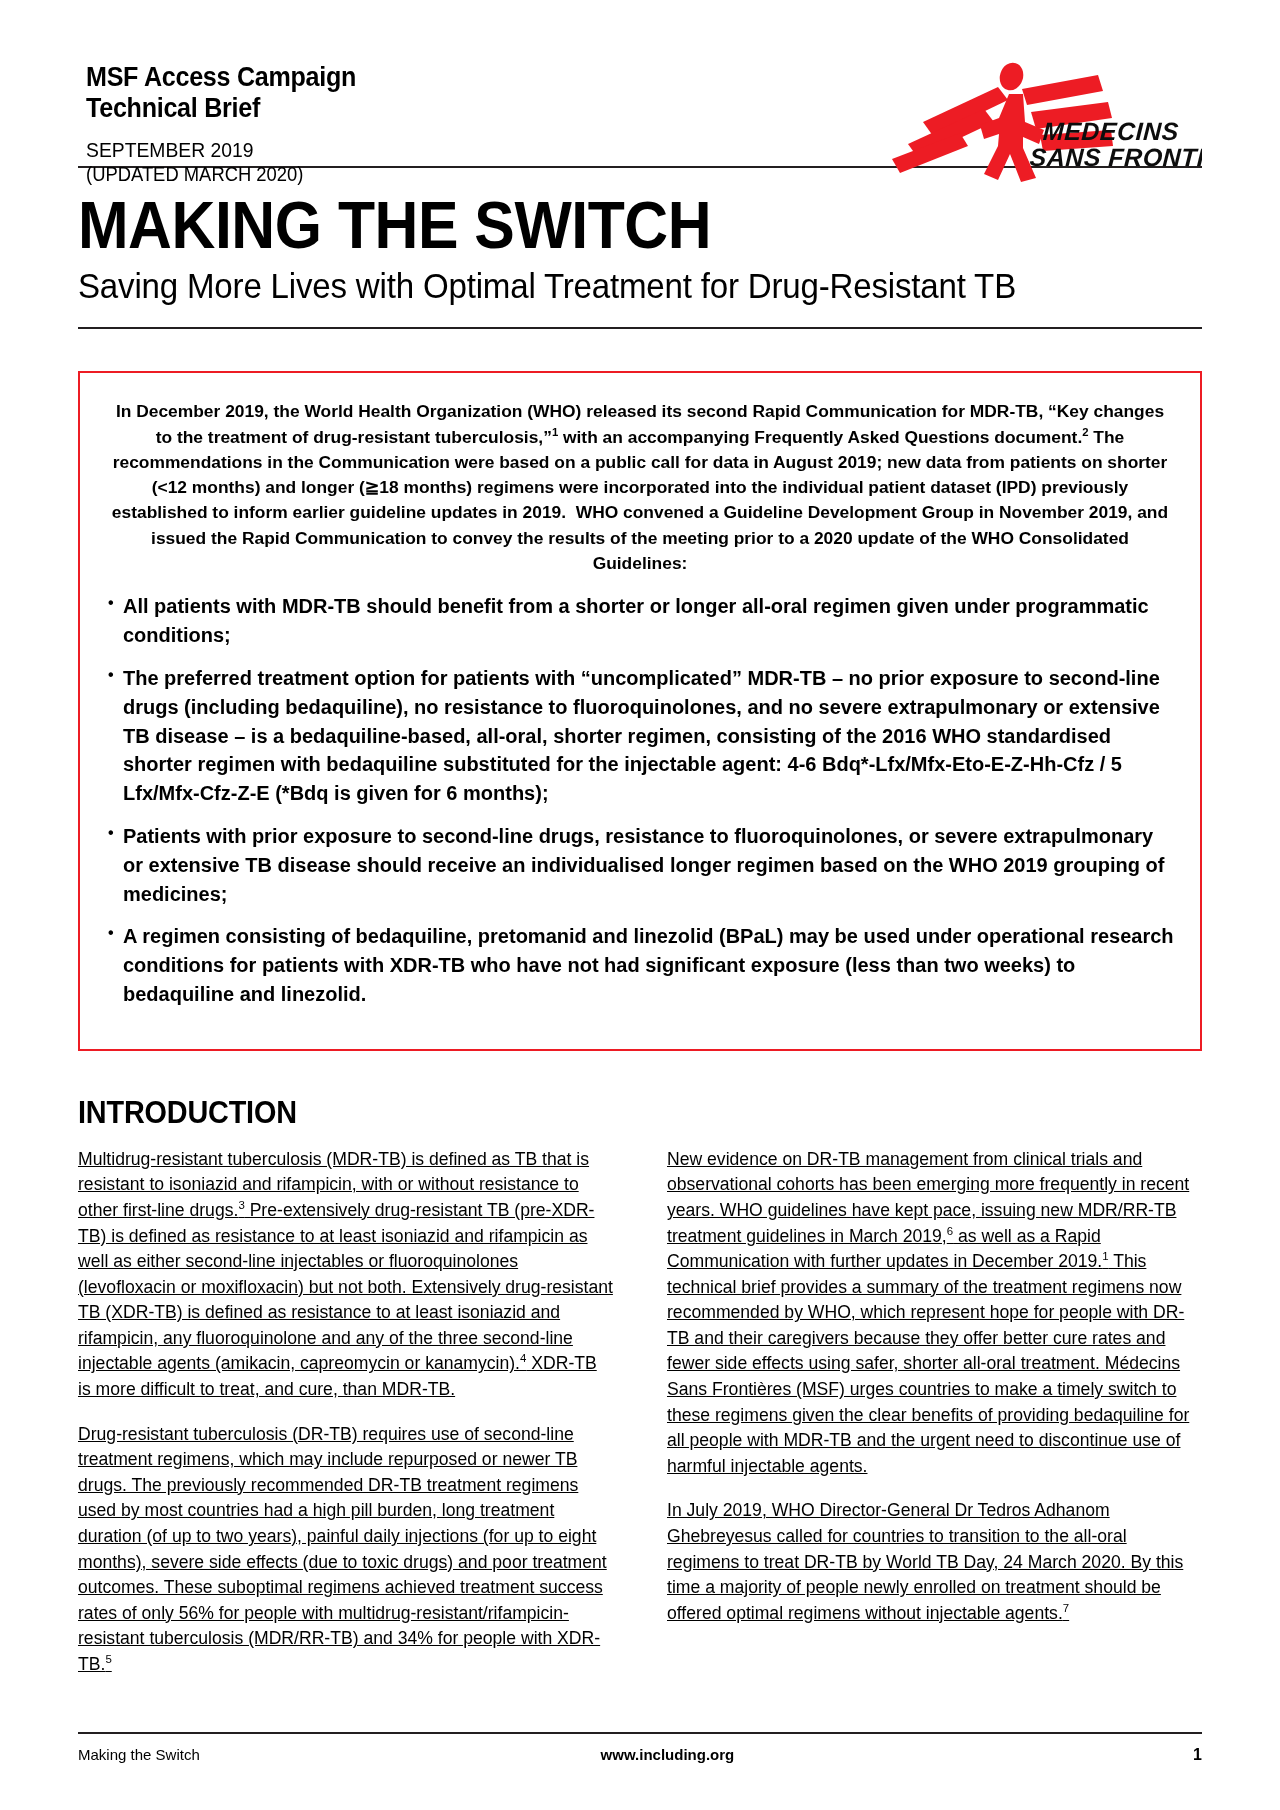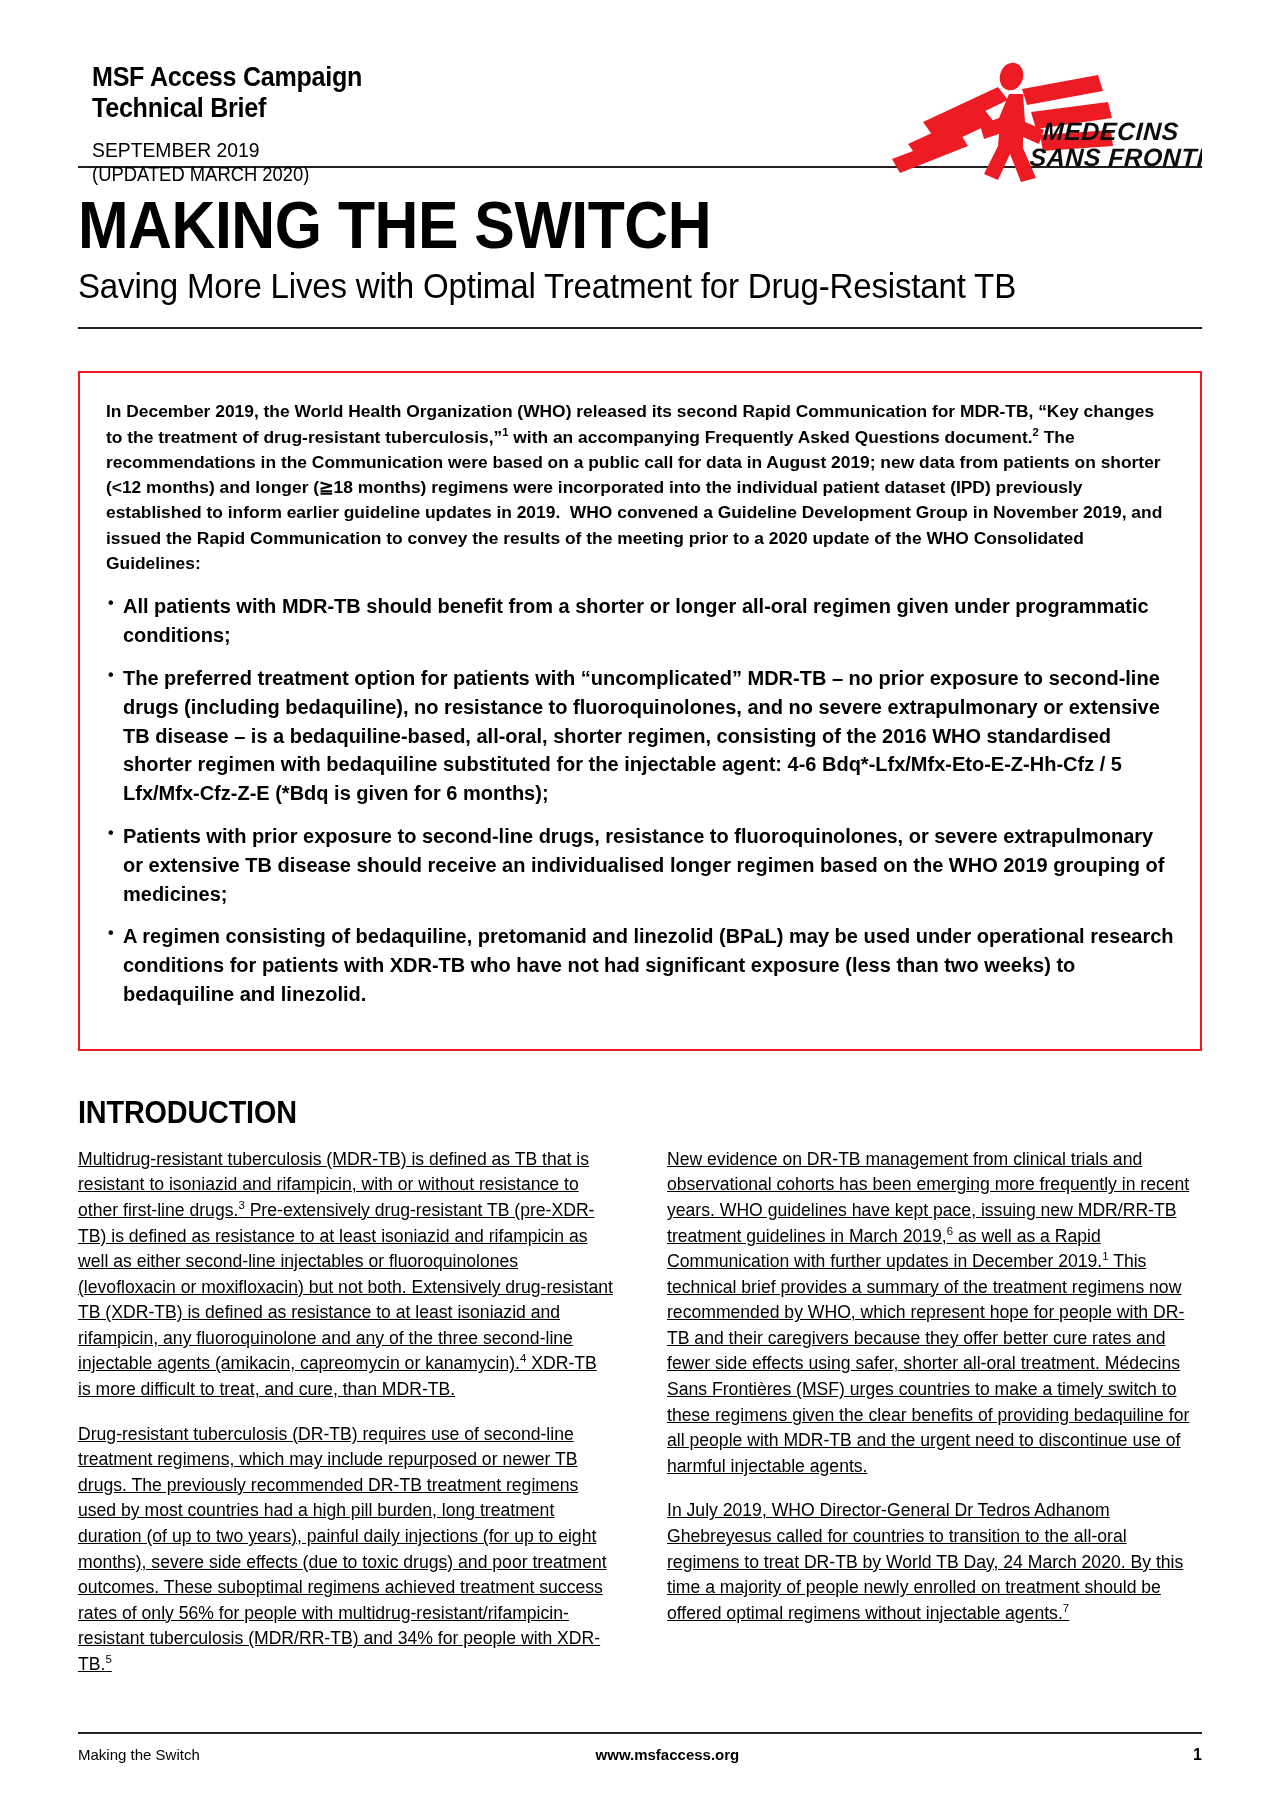--- a/index.html
+++ b/index.html
@@ -33,21 +33,21 @@
   }
 
   
   .header {
     position: relative;
     padding-top: 62px;
     height: 166px;
   }
   .brand-block {
     position: absolute;
-    left: 14px;
+    left: 8px;
     top: 62px;
     width: 560px;
   }
   .brand-line {
     font-family: "Liberation Sans Narrow", "Liberation Sans", sans-serif;
     font-weight: 700;
     font-size: 27px;
     line-height: 1.16;
     letter-spacing: -0.3px;
     transform: scaleX(0.93);
@@ -116,21 +116,21 @@
     border: 2px solid #ed1c24;
     margin-top: 42px;
     padding: 26px 26px 22px 26px;
   }
   .redbox p.lead {
     margin: 0;
     font-family: "Liberation Sans Narrow", "Liberation Sans", sans-serif;
     font-weight: 700;
     font-size: 17.4px;
     line-height: 1.455;
-    text-align: left;
+    text-align: center;
     letter-spacing: 0.0px;
   }
   .redbox ul {
     list-style: none;
     margin: 16px 0 0 0;
     padding: 0;
   }
   .redbox ul li {
     position: relative;
     padding-left: 17px;
@@ -282,17 +282,17 @@
         <p>In July 2019, WHO Director-General Dr Tedros Adhanom Ghebreyesus called for countries to transition to the all-oral regimens to treat DR-TB by World TB Day, 24 March 2020. By this time a majority of people newly enrolled on treatment should be offered optimal regimens without injectable agents.<sup>7</sup></p>
       </div>
     </div>
 
   </div>
 
   <div class="footer-wrap">
     <hr class="footer-rule">
     <div class="footer">
       <div class="f-left">Making the Switch</div>
-      <div class="f-center">www.msfaccess.org</div>
+      <div class="f-center">www.including.org</div>
       <div class="f-right">1</div>
     </div>
   </div>
 </div>
 
 </body></html>

